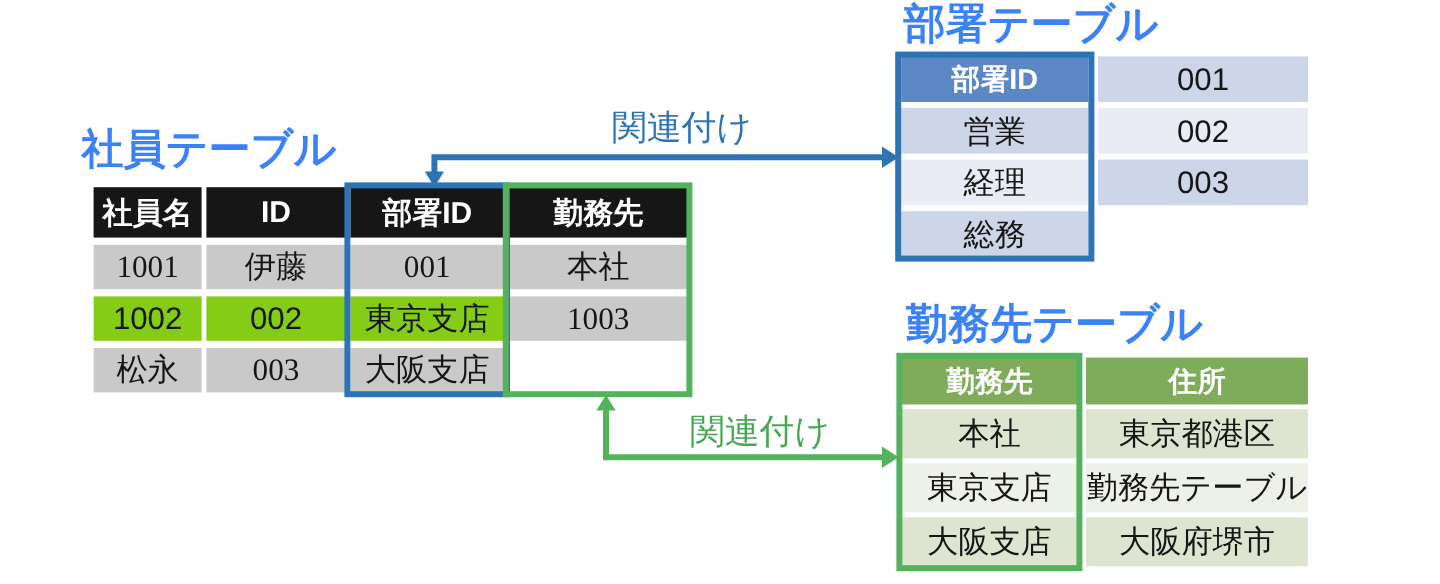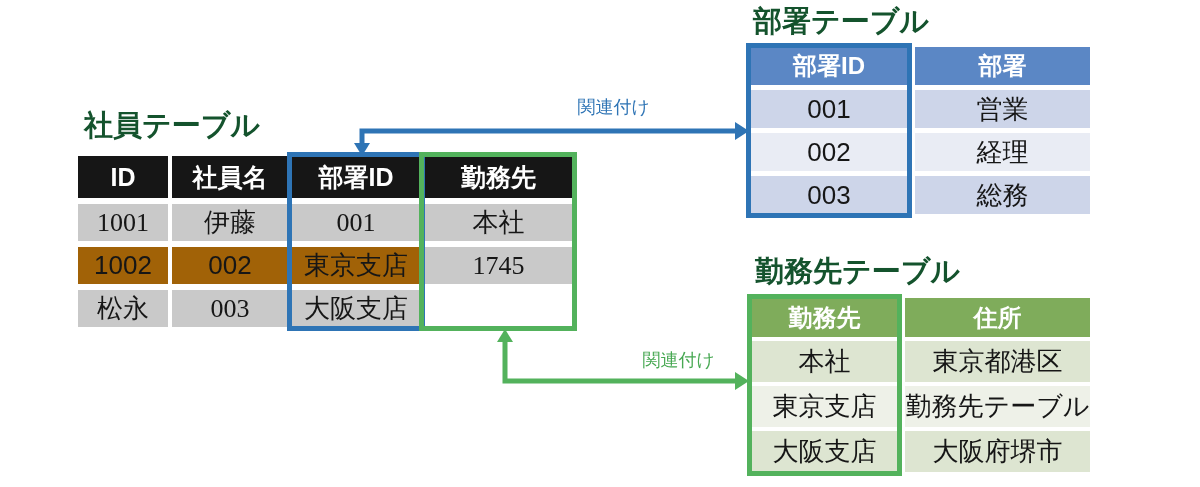--- a/index.html
+++ b/index.html
@@ -2,39 +2,39 @@
 <html><head>
 <meta charset="utf-8">
 <style>
   * { margin:0; padding:0; box-sizing:border-box; }
   html,body { background:#ffffff; }
   .canvas {
     position:relative; width:1200px; height:487px; background:#ffffff;
     font-family:"Liberation Sans","DejaVu Sans",sans-serif; overflow:hidden;
   }
   .tbl-title {
-    position:absolute; font-size:29px; font-weight:bold; color:#14532d;
+    position:absolute; font-size:35px; font-weight:bold; color:#3b82f6;
     white-space:nowrap; line-height:36px;
   }
   .grid { position:absolute; display:grid; }
 
   
   .grid.emp {
     left:78px; top:156px;
     grid-template-columns:90px 116px 128px 149px;
     grid-template-rows:42px 37px 37px 37px;
     gap:6px 4px;
   }
   .cell {
     display:flex; align-items:center; justify-content:center;
     font-size:26px; color:#161616; white-space:nowrap;
   }
   .hd-emp { background:#161616; color:#ffffff; font-weight:bold; font-size:25px; }
   .emp-dark  { background:#c9c9c9;font-family:Liberation Serif, serif; }
-  .emp-light { background:#a16207; }
+  .emp-light { background:#84cc16; }
 
   
   .grid.dept {
     left:751px; top:47px;
     grid-template-columns:156px 175px;
     grid-template-rows:38px 38px 38px 38px;
     gap:5px 8px;
   }
   .hd-dept { background:#5b87c5; color:#ffffff; font-weight:bold; font-size:24px; }
   .dept-dark  { background:#cdd5e9; }
@@ -56,21 +56,21 @@
   .outline.blue  { border:5px solid #2e74b5; }
   .outline.green { border:5px solid #53b25c; }
   .emp-blue-box   { left:209px; top:-4px;  width:138px; height:179px; }
   .emp-green-box  { left:341px; top:-4px;  width:158px; height:179px; }
   .dept-blue-box  { left:-5px;  top:-4px;  width:166px; height:175px; }
   .work-green-box { left:-4px;  top:-4px;  width:155px; height:182px; }
 
   
   svg.arrows { position:absolute; left:0; top:0; width:1200px; height:487px; }
   .rel-label {
-    position:absolute; width:140px; text-align:right; font-size:18px;
+    position:absolute; width:140px; text-align:left; font-size:29px;
     white-space:nowrap; line-height:28px;
   }
   .rel-label.blue  { left:510px; top:93px;  color:#2e74b5; }
   .rel-label.green { left:575px; top:346px; color:#47a852; }
 </style>
 </head>
 <body>
 
 <div class="canvas">
 
@@ -81,51 +81,50 @@
     <polygon points="735,122 735,140 749,131" fill="#2e74b5"></polygon>
 
     <path d="M 505 340 L 505 381 L 737 381" fill="none" stroke="#53b25c" stroke-width="5"></path>
     <polygon points="497,342 513,342 505,329" fill="#53b25c"></polygon>
     <polygon points="735,372 735,390 749,381" fill="#53b25c"></polygon>
   </svg>
 
   <div class="rel-label blue">関連付け</div>
   <div class="rel-label green">関連付け</div>
 
-  <div class="tbl-title" style="left:84px; top:107px">社員テーブル</div>
+  <div class="tbl-title" style="left:68px; top:107px">社員テーブル</div>
 
   <div class="grid emp">
+    <div class="cell hd-emp">社員名</div>
     <div class="cell hd-emp">ID</div>
-    <div class="cell hd-emp">社員名</div>
     <div class="cell hd-emp">部署ID</div>
     <div class="cell hd-emp">勤務先</div>
 
     <div class="cell emp-dark">1001</div>
     <div class="cell emp-dark">伊藤</div>
     <div class="cell emp-dark">001</div>
     <div class="cell emp-dark">本社</div>
 
     <div class="cell emp-light">1002</div>
     <div class="cell emp-light">002</div>
     <div class="cell emp-light">東京支店</div>
 
-    <div class="cell emp-dark">1745</div>
+    <div class="cell emp-dark">1003</div>
     <div class="cell emp-dark">松永</div>
     <div class="cell emp-dark">003</div>
     <div class="cell emp-dark">大阪支店</div>
 
     <div class="outline blue emp-blue-box"></div>
     <div class="outline green emp-green-box"></div>
   </div>
 
   <div class="tbl-title" style="left:753px; top:3px">部署テーブル</div>
 
   <div class="grid dept">
     <div class="cell hd-dept">部署ID</div>
-    <div class="cell hd-dept">部署</div>
 
     <div class="cell dept-dark">001</div>
     <div class="cell dept-dark">営業</div>
 
     <div class="cell dept-light">002</div>
     <div class="cell dept-light">経理</div>
 
     <div class="cell dept-dark">003</div>
     <div class="cell dept-dark">総務</div>
 

